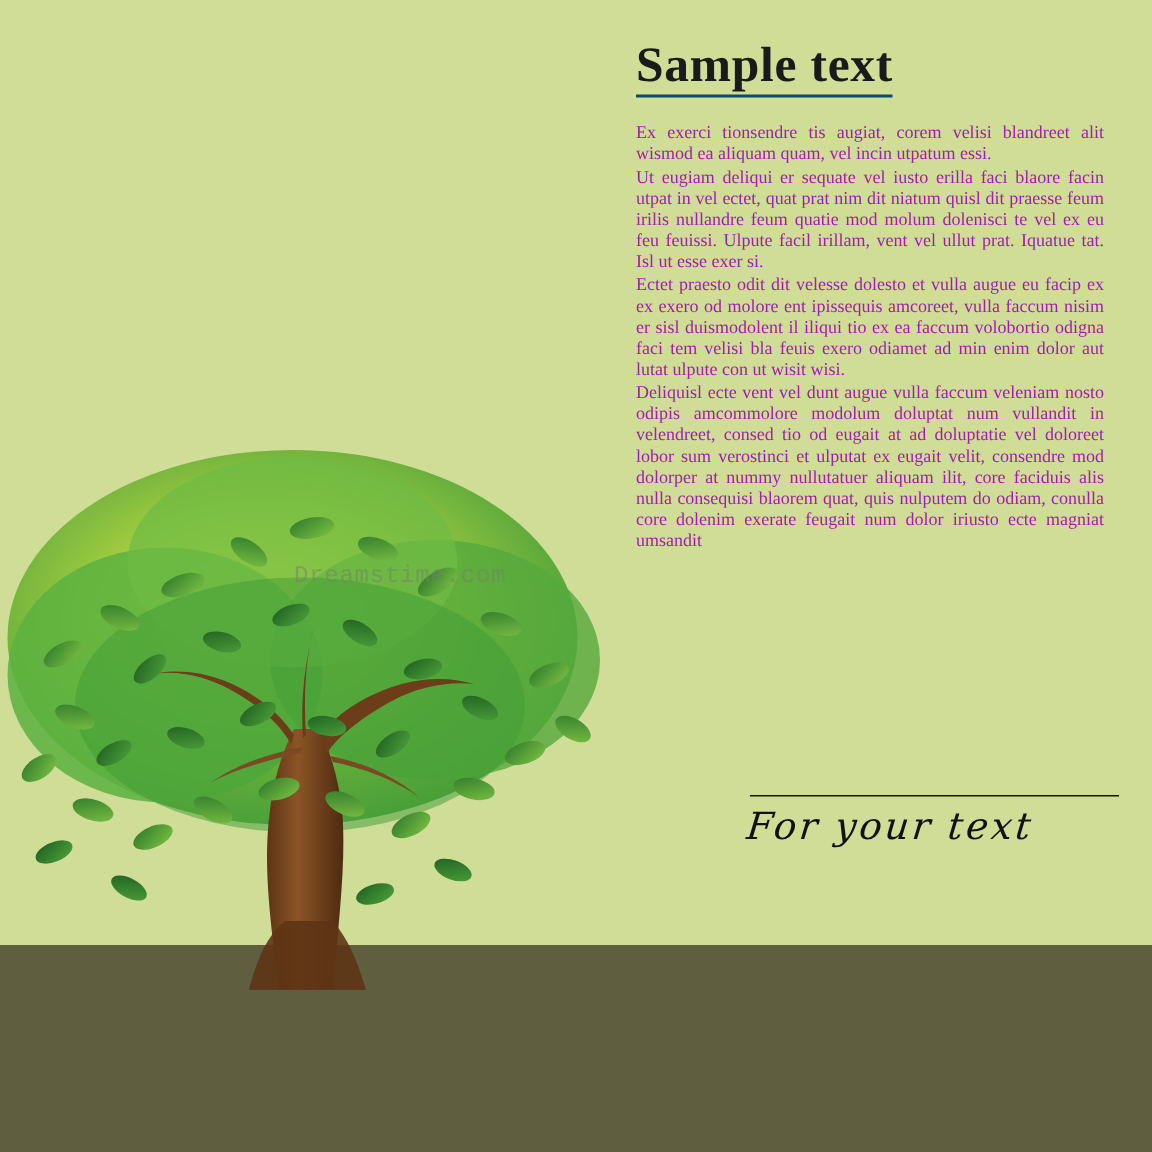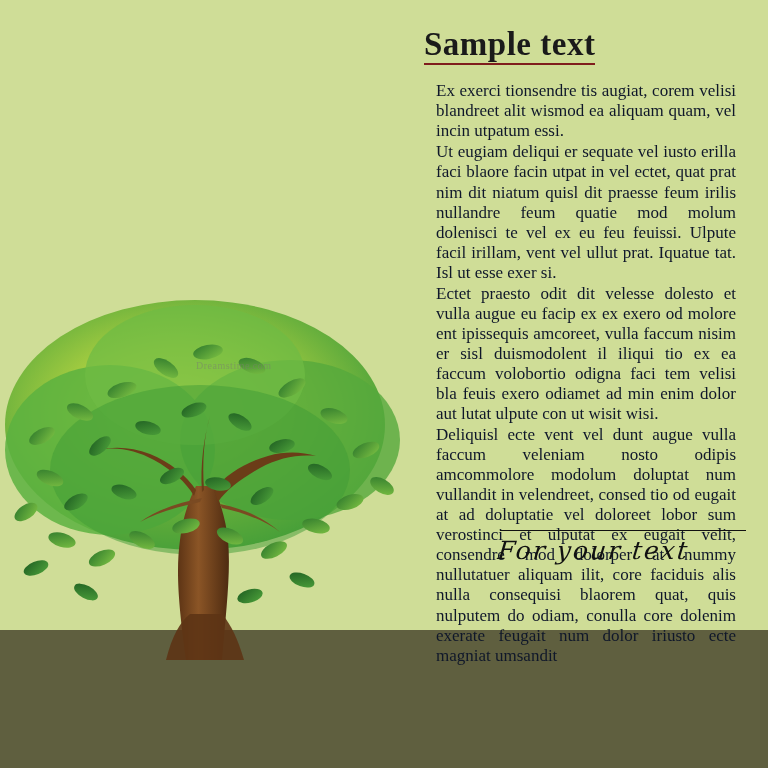--- a/index.html
+++ b/index.html
@@ -48,33 +48,33 @@
     left: 424px;
     top: 26px;
     width: 312px;
   }
   #headline {
     font-family: "Liberation Serif", serif;
     font-size: 33px;
     font-weight: bold;
     color: #1a1a1a;
     letter-spacing: 0.5px;
-    border-bottom: 2px solid #7f1d1d;
+    border-bottom: 2px solid #0c4a6e;
     display: inline-block;
     padding-bottom: 1px;
     margin: 0 0 16px 0;
     line-height: 1.1;
   }
   .body-para {
     font-family: "Liberation Serif", serif;
-    font-size: 17px;
+    font-size: 12px;
     line-height: 1.18;
-    color: #0f172a;
+    color: #a21caf;
     text-align: justify;
-    margin: 0 0 1px 12px;
+    margin: 0 0 1px 0;
   }
   #script-line {
     position: absolute;
     left: 498px;
     top: 536px;
     width: 250px;
   }
   #script-text {
     font-family: "DejaVu Serif", serif;
     font-style: italic;
@@ -89,23 +89,23 @@
     left: 2px;
     top: -6px;
     width: 246px;
     height: 1px;
     background: #111;
   }
   
   #watermark {
     position: absolute;
     left: 196px;
-    top: 360px;
-    font-family: Liberation Serif, serif;
-    font-size: 10px;
+    top: 375px;
+    font-family: Liberation Mono, monospace;
+    font-size: 16px;
     color: rgba(120,130,110,0.55);
     letter-spacing: 0.5px;
     pointer-events: none;
     user-select: none;
   }
 </style>
 </head>
 <body>
 
 <div id="stage">

